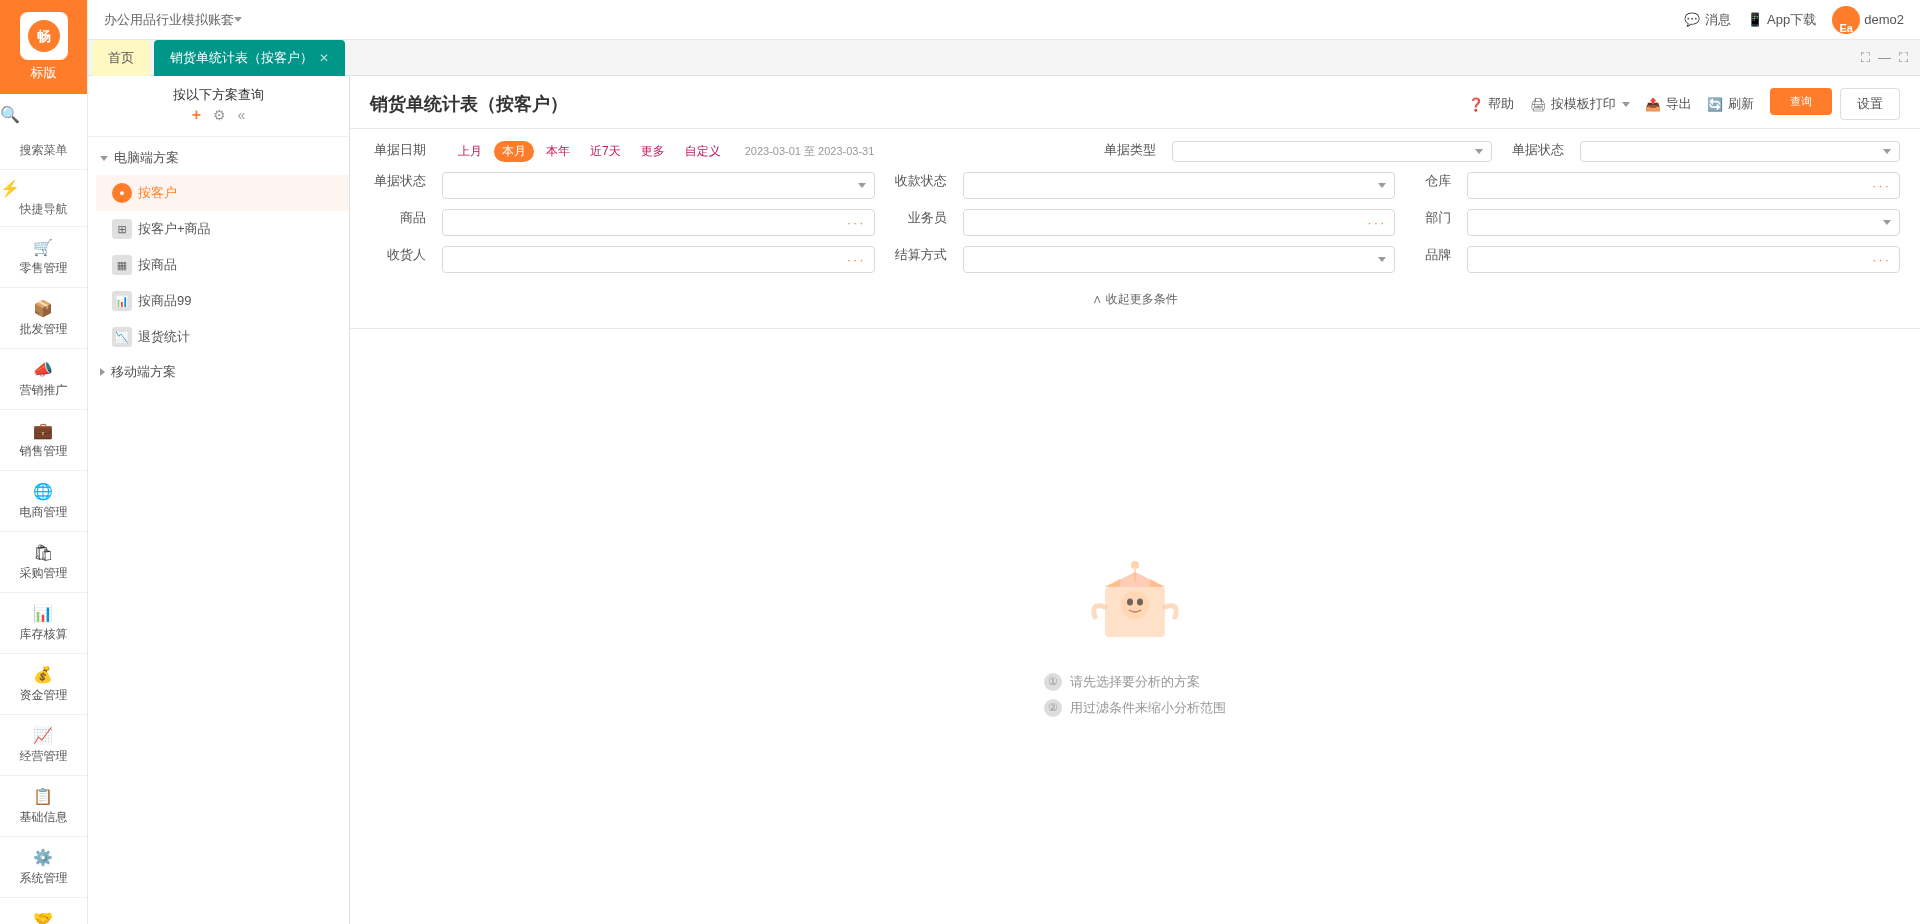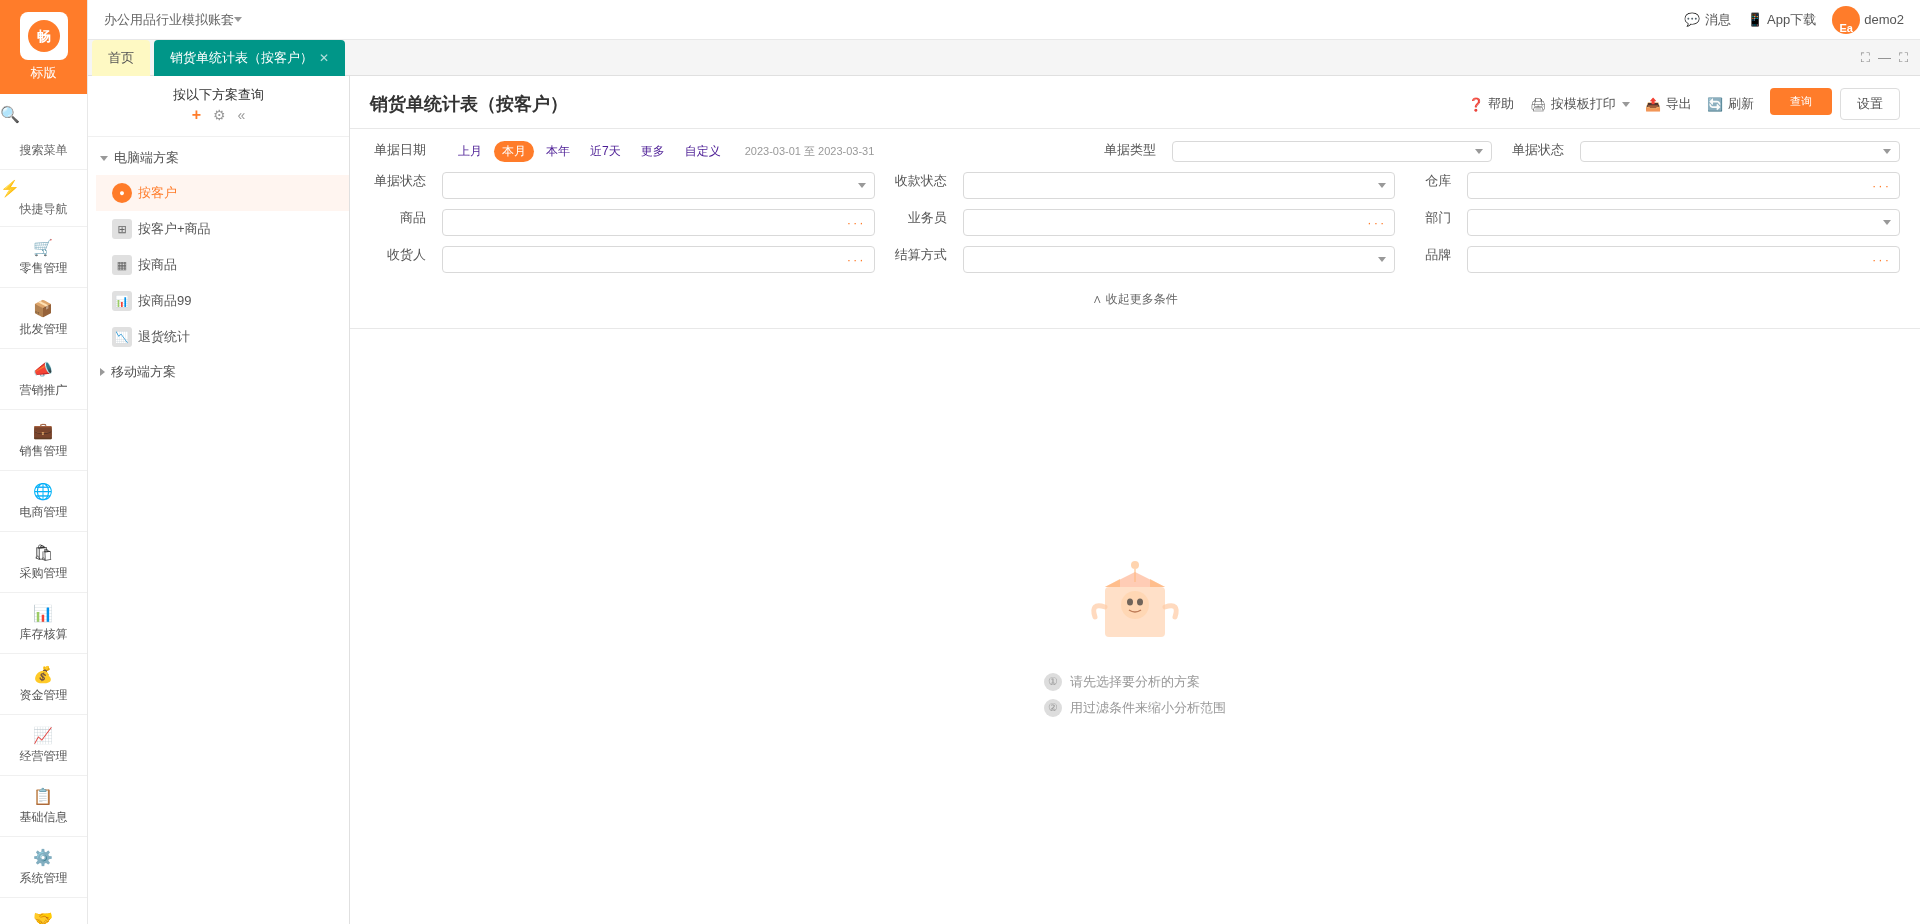--- a/index.html
+++ b/index.html
@@ -63,21 +63,21 @@
     .header-action-btn { display: flex; align-items: center; gap: 4px; cursor: pointer; color: #555; font-size: 13px; }
     .query-btn { background: #ff7c2a; color: #fff; border: none; padding: 6px 20px; border-radius: 4px; cursor: pointer; font-size: 11px; }
     .settings-btn { background: #fff; color: #555; border: 1px solid #ddd; padding: 6px 16px; border-radius: 4px; cursor: pointer; font-size: 13px; }
 
     
     .filter-area { background: #fff; padding: 12px 20px; border-bottom: 1px solid #e8e8e8; }
     .filter-row { display: flex; gap: 16px; margin-bottom: 10px; }
     .filter-row:last-child { margin-bottom: 0; }
     .filter-label { color: #555; font-size: 13px; white-space: nowrap; min-width: 56px; text-align: right; }
     .date-quick-btns { display: flex; align-items: center; gap: 4px; margin: 0 8px; }
-    .date-quick-btn { padding: 2px 8px; border-radius: 3px; cursor: pointer; font-size: 12px; color: #4c1d95; }
+    .date-quick-btn { padding: 2px 8px; border-radius: 3px; cursor: pointer; font-size: 12px; color: #be185d; }
     .date-quick-btn.active { background: #ff7c2a; color: #fff; border-radius: 12px; }
     .date-range { font-size: 11px; color: #999; }
     .select-control { flex: 1; border: 1px solid #d9d9d9; border-radius: 4px; padding: 5px 8px; background: #fff; display: flex; align-items: center; justify-content: space-between; cursor: pointer; }
     .select-control .placeholder { color: #bbb; }
     .select-dots { color: #ff7c2a; letter-spacing: 2px; cursor: pointer; margin-left: 4px; }
 
     .collapse-btn { text-align: center; padding: 8px; cursor: pointer; color: #666; font-size: 12px; background: #fff; }
 
     
     .empty-state { flex: 1; display: flex; flex-direction: column; align-items: center; justify-content: center; background: #fff; margin: 0; }

